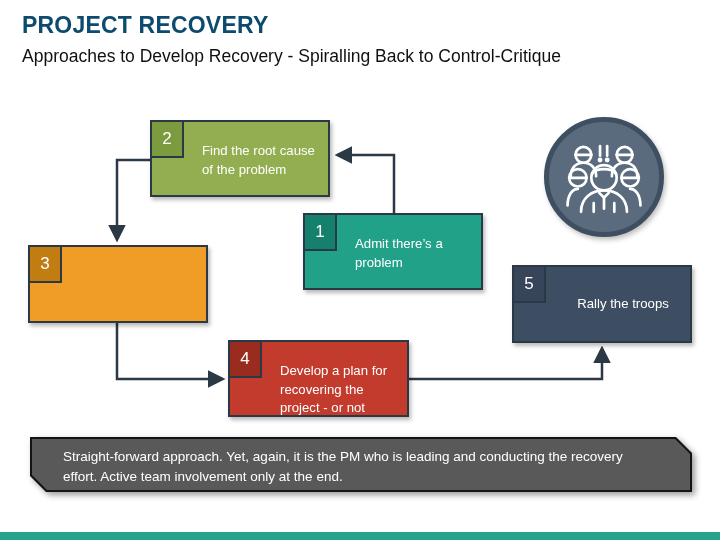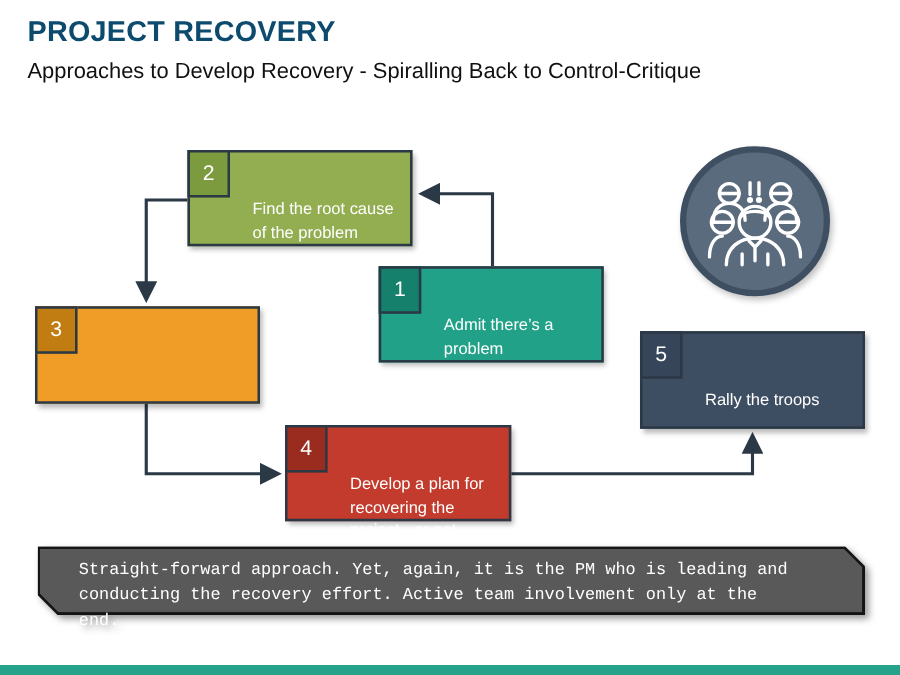--- a/index.html
+++ b/index.html
@@ -26,41 +26,40 @@
     box-shadow:2px 3px 4px rgba(0,0,0,.28);
   }
   .step .tab{
     position:absolute;left:-2px;top:-2px;width:34px;height:38px;
     border:2px solid var(--border);box-sizing:border-box;
     display:flex;align-items:center;justify-content:center;
     color:#fff;font-size:17px;
   }
   .step .lbl{
     position:absolute;left:50px;top:20px;right:8px;
-    color:#fff;font-size:13.2px;line-height:1.42;margin-top:16px;
+    color:#fff;font-size:13.2px;line-height:1.42;
   }
   #step-2{left:150px;top:120px;width:180px;height:77px;}
   #step-1{left:303px;top:213px;width:180px;height:77px;}
   #step-3{left:28px; top:245px;width:180px;height:78px;}
   #step-4{left:228px;top:340px;width:181px;height:77px;}
   #step-5{left:512px;top:265px;width:180px;height:78px;}
-  #step-5 .lbl{top:28px;}
+  #step-5 .lbl{top:28px;text-align:center;}
   
   .circle{
     position:absolute;left:544px;top:117px;width:120px;height:120px;border-radius:50%;
     background:#5b6b7e;border:5px solid #3f4f62;box-sizing:border-box;
     display:flex;align-items:center;justify-content:center;
     box-shadow:2px 3px 5px rgba(0,0,0,.25);
   }
   .circle svg{width:76px;height:76px;}
   
   .note-wrap{
     position:absolute;left:30px;top:437px;width:662px;height:55px;
     filter:drop-shadow(3px 3px 3px rgba(0,0,0,.4));
-    font-family:Liberation Mono, monospace;
   }
   .note-outer{
     position:absolute;inset:0;background:#141414;
     clip-path:polygon(0 0,calc(100% - 16px) 0,100% 16px,100% 100%,16px 100%,0 calc(100% - 16px));
   }
   .note-inner{
     position:absolute;inset:2px;background:#595959;
     clip-path:polygon(0 0,calc(100% - 15px) 0,100% 15px,100% 100%,15px 100%,0 calc(100% - 15px));
   }
   .note-text{

